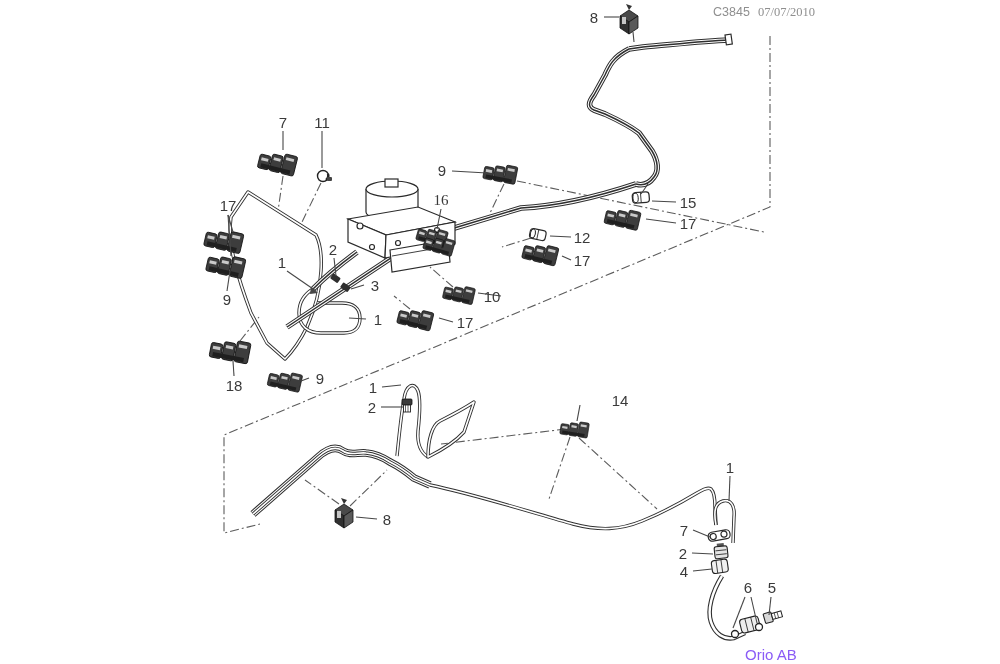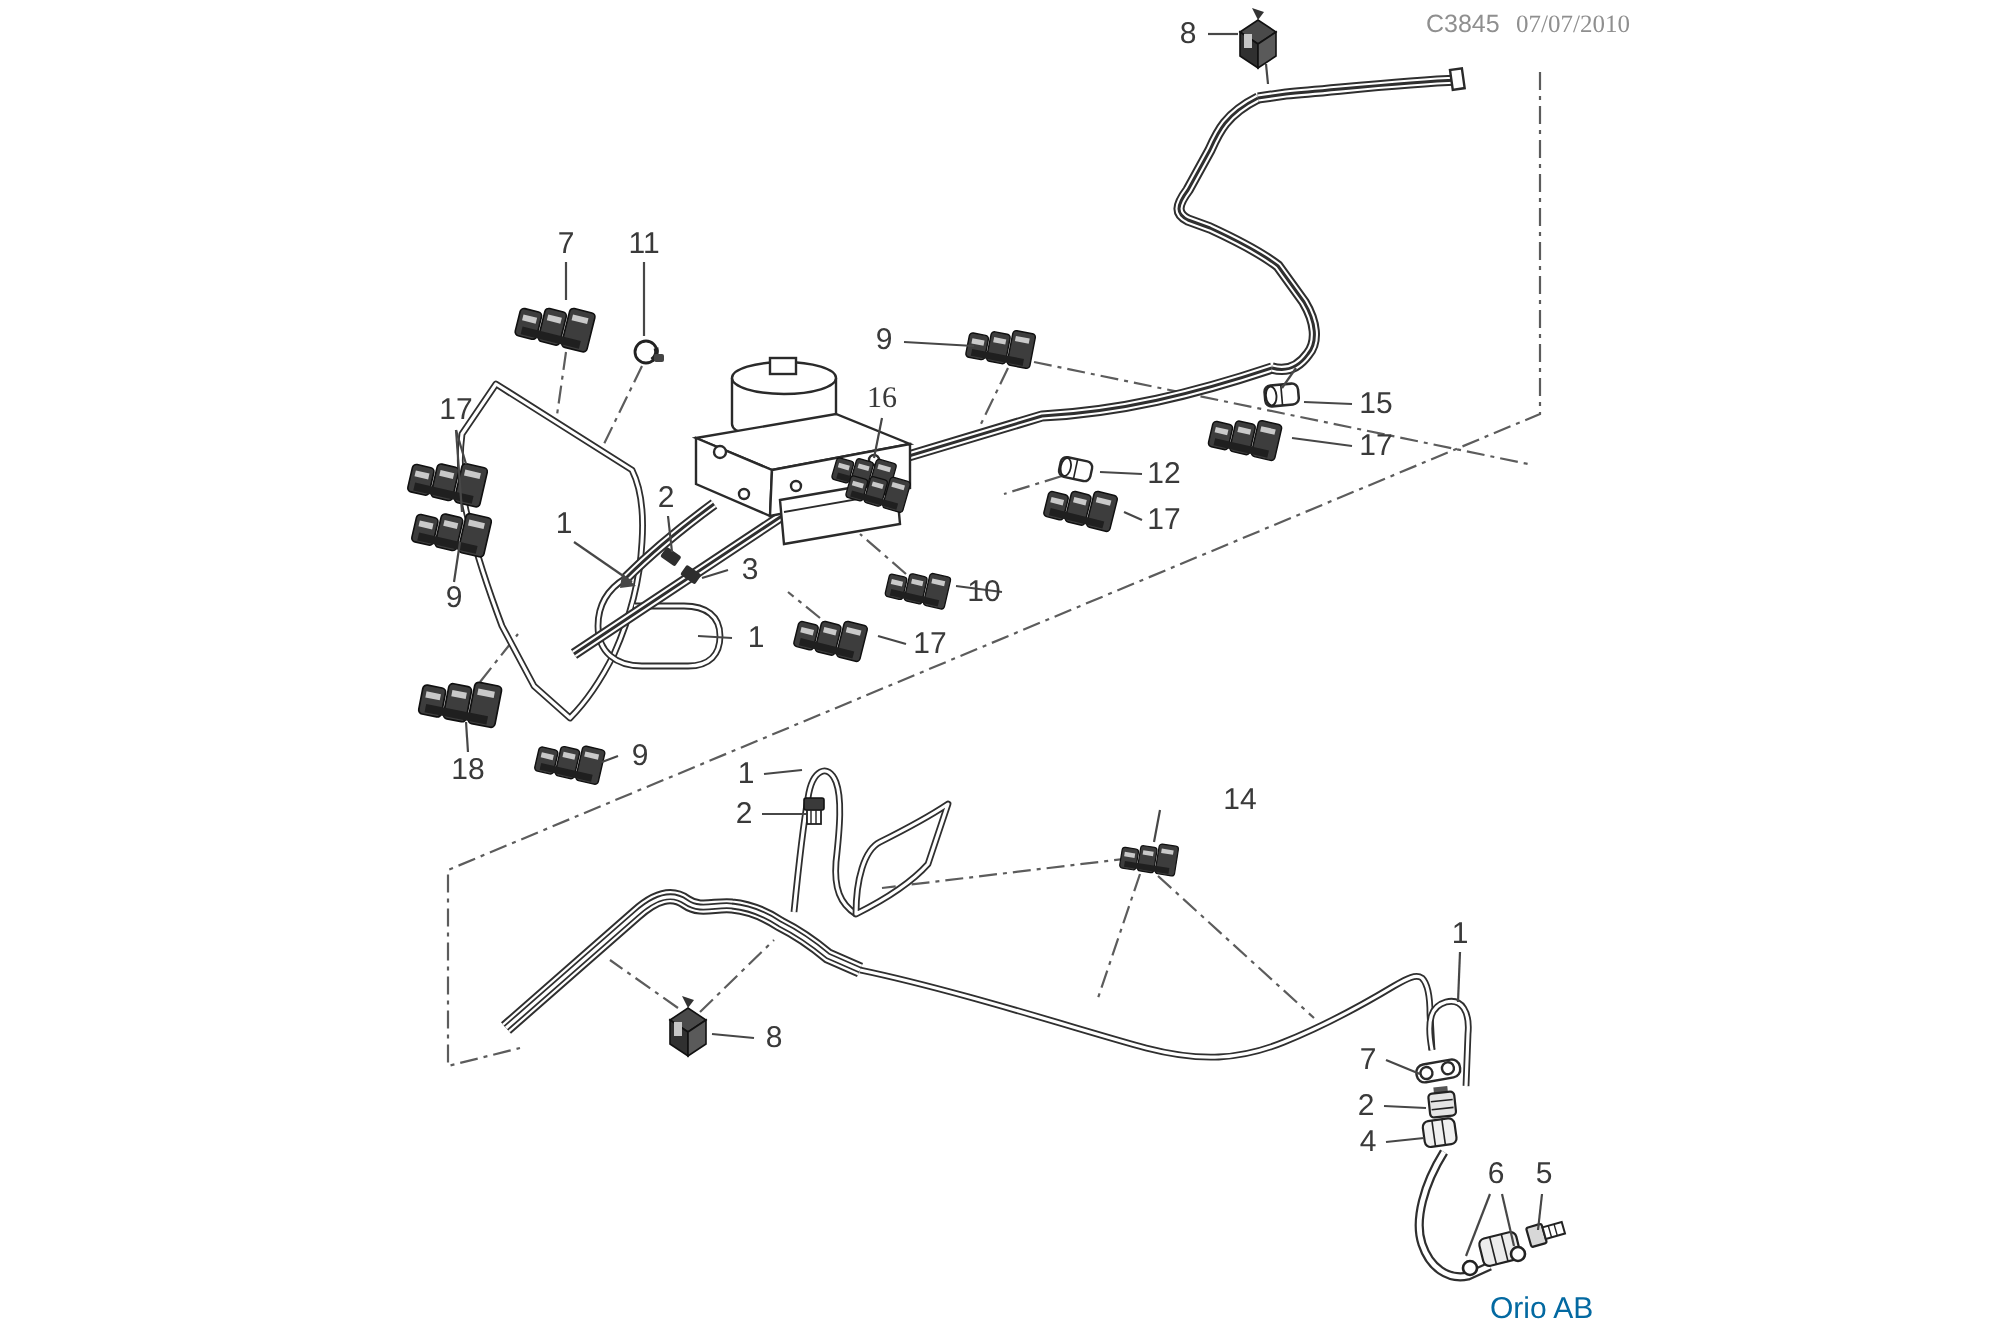--- a/index.html
+++ b/index.html
@@ -23,21 +23,21 @@
   .ll{fill:none;stroke:#474747;stroke-width:1.1;}                            
   .ol{fill:#fff;stroke:#2a2a2a;stroke-width:1.2;}                            
   .cf{fill:#3d3d3d;stroke:#101010;stroke-width:0.8;}
   .cw{fill:#c9c9c9;}
   .cd{fill:#1f1f1f;}
   .co{
     position:absolute;transform:translate(-50%,-50%);
     font-size:15px;color:#3a3a3a;white-space:nowrap;line-height:1;
   }
   .hdr{position:absolute;font-size:12.5px;color:#8f8f8f;white-space:nowrap;margin-left:20px;}
-  .wm{position:absolute;font-size:15px;color:#0369a1;white-space:nowrap;}
+  .wm{position:absolute;font-size:15px;color:#8b5cf6;white-space:nowrap;}
 </style>
 </head>
 <body>
 
 <div id="stage">
 
   <svg id="art" width="1000" height="664" viewBox="0 0 1000 664">
     <defs>
 
       <path id="p-top3" d="M729,40 C702,41 668,45 643,47 L629,49"></path>

